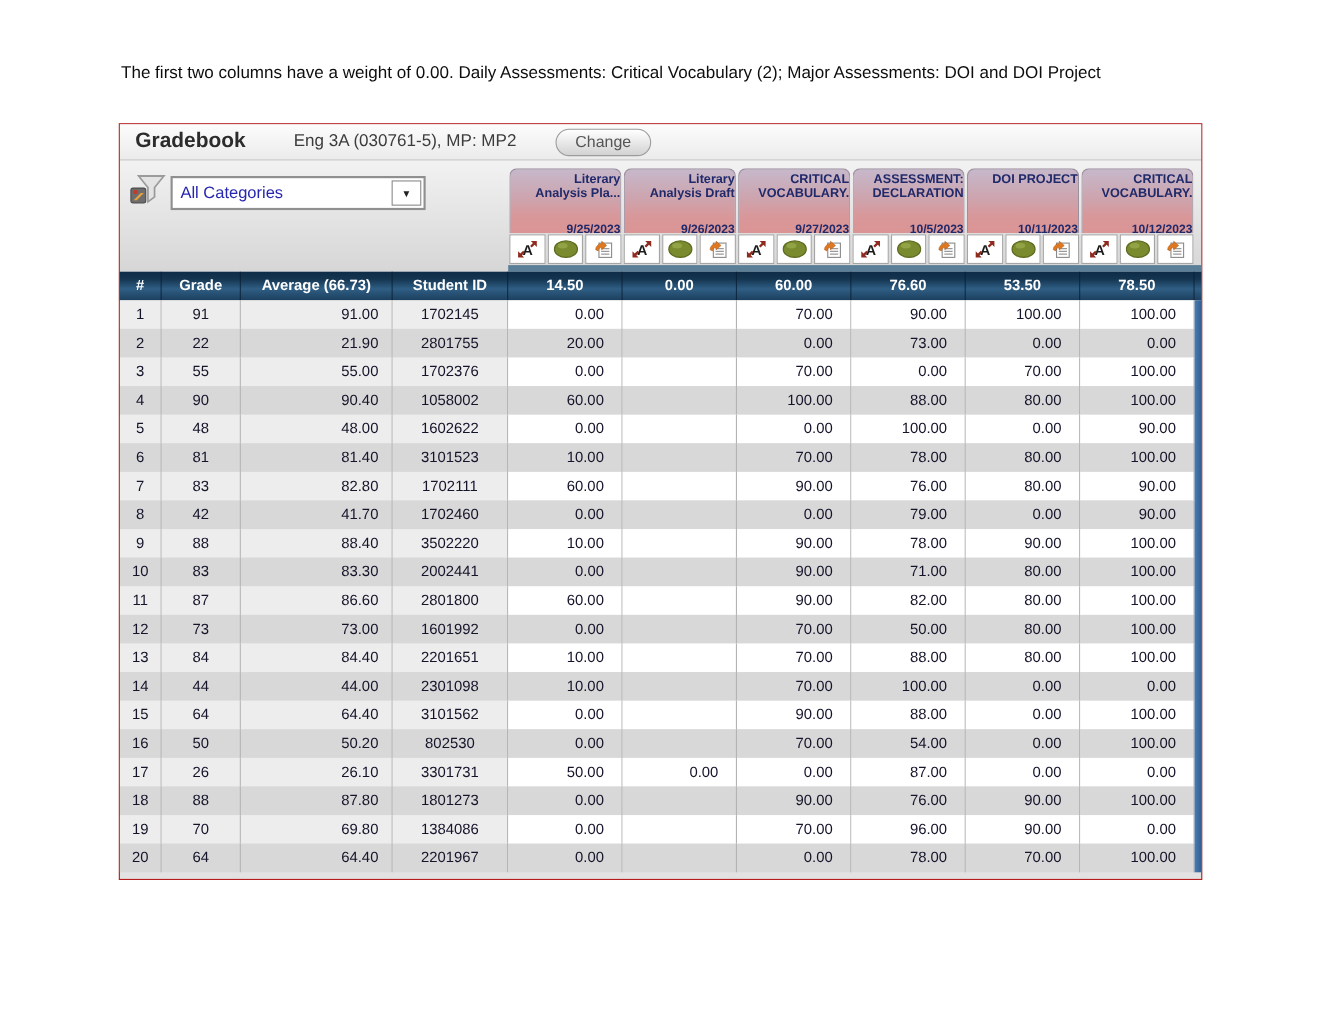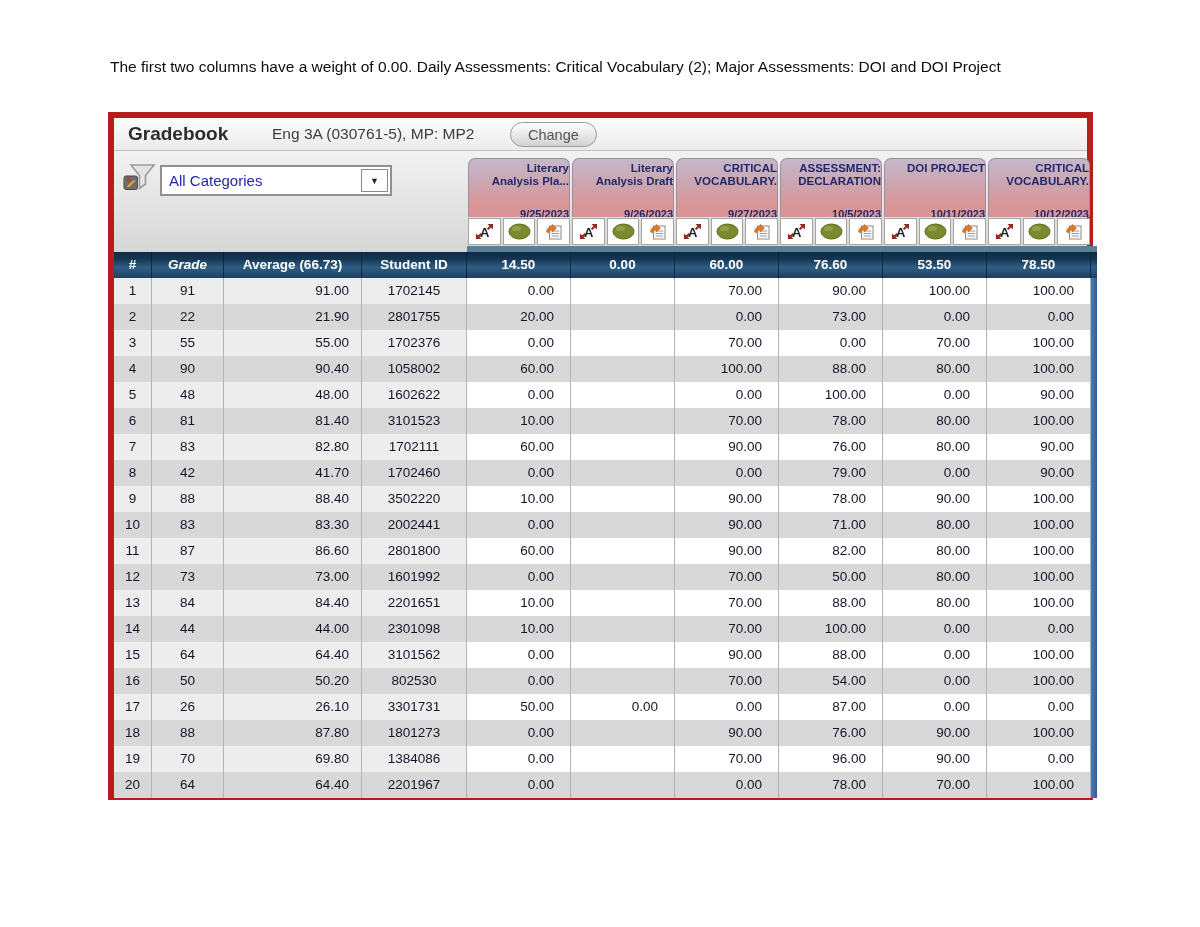--- a/index.html
+++ b/index.html
@@ -8,21 +8,21 @@
     width:1200px; height:927px; background:#ffffff; position:relative;
     font-family:"Liberation Sans", sans-serif; overflow:hidden;
   }
   
   .intro { position:absolute; left:110px; top:54px; color:#0d0d0d; }
   .intro .l1 { font-size:15.5px; white-space:pre-wrap; line-height:21px; }
   .intro .l2 { font-size:15.5px; white-space:pre-wrap; line-height:21px; margin-top:2px; }
 
   
   .panel { position:absolute; left:108px; top:112px; width:985px; height:688px;
-           background:#e2e2e2; border:6px solid #b91c1c; }
+           background:#e2e2e2; border:1px solid #b91c1c; }
 
   .panel-header { position:absolute; left:0; top:0; width:100%; height:33px;
     background:linear-gradient(#fcfcfc,#ebebeb); border-bottom:1px solid #c3c3c3; }
   .pb-title { position:absolute; left:14px; top:5px; font-size:19px; font-weight:bold; color:#2c2c2c; }
   .pb-sub   { position:absolute; left:158px; top:7px; font-size:15.5px; color:#3c3c3c;text-align:right; }
   .change-btn { position:absolute; left:396px; top:4px; height:25px; padding:0 17px;
     border-radius:13px; border:1px solid #9c9c9c; color:#555; font-size:14.5px;
     background:linear-gradient(#ffffff,#d2d2d2); cursor:pointer; font-family:inherit; }
 
   .toolbar { position:absolute; left:0; top:33px; width:100%; height:101px;
@@ -51,21 +51,21 @@
   .icon-btn { flex:1; background:#fff; border:1px solid #a5a5a5; padding:0;
     display:flex; align-items:center; justify-content:center; cursor:pointer; }
 
   .slate-band { position:absolute; left:353px; top:128px; width:630px; height:6px; background:#5a7f97; }
 
   
   .thead { position:absolute; left:0; top:134px; width:983px; height:26px; display:flex;
     background:linear-gradient(180deg,#0e2c47 0%,#14344f 25%,#2f5e84 60%,#1c3f5e 100%);
     color:#ffffff; font-weight:bold; font-size:13.5px; }
   .th { line-height:26px; text-align:center; border-right:1px solid rgba(8,30,50,0.75); }
-  .th-num { width:38px; } .th-grade { width:72px;font-style:italic; } .th-avg { width:138px; } .th-sid { width:105px; }
+  .th-num { width:38px; } .th-grade { width:72px; } .th-avg { width:138px; } .th-sid { width:105px; }
   .avg-cells { width:624px; display:flex; }
   .th-score { width:104px; line-height:26px; text-align:center; border-right:1px solid rgba(8,30,50,0.75); }
   .th-gutter { width:6px; border-right:none; }
 
   
   .tbody { position:absolute; left:0; top:160px; width:983px; }
   .row { display:flex; height:26px; font-size:13.5px; color:#14142a; }
   .cell { line-height:26px; border-right:1px solid #b3b3b3; overflow:hidden; }
   .c-num  { width:38px;  text-align:center; }
   .c-grade{ width:72px;  text-align:center; }

